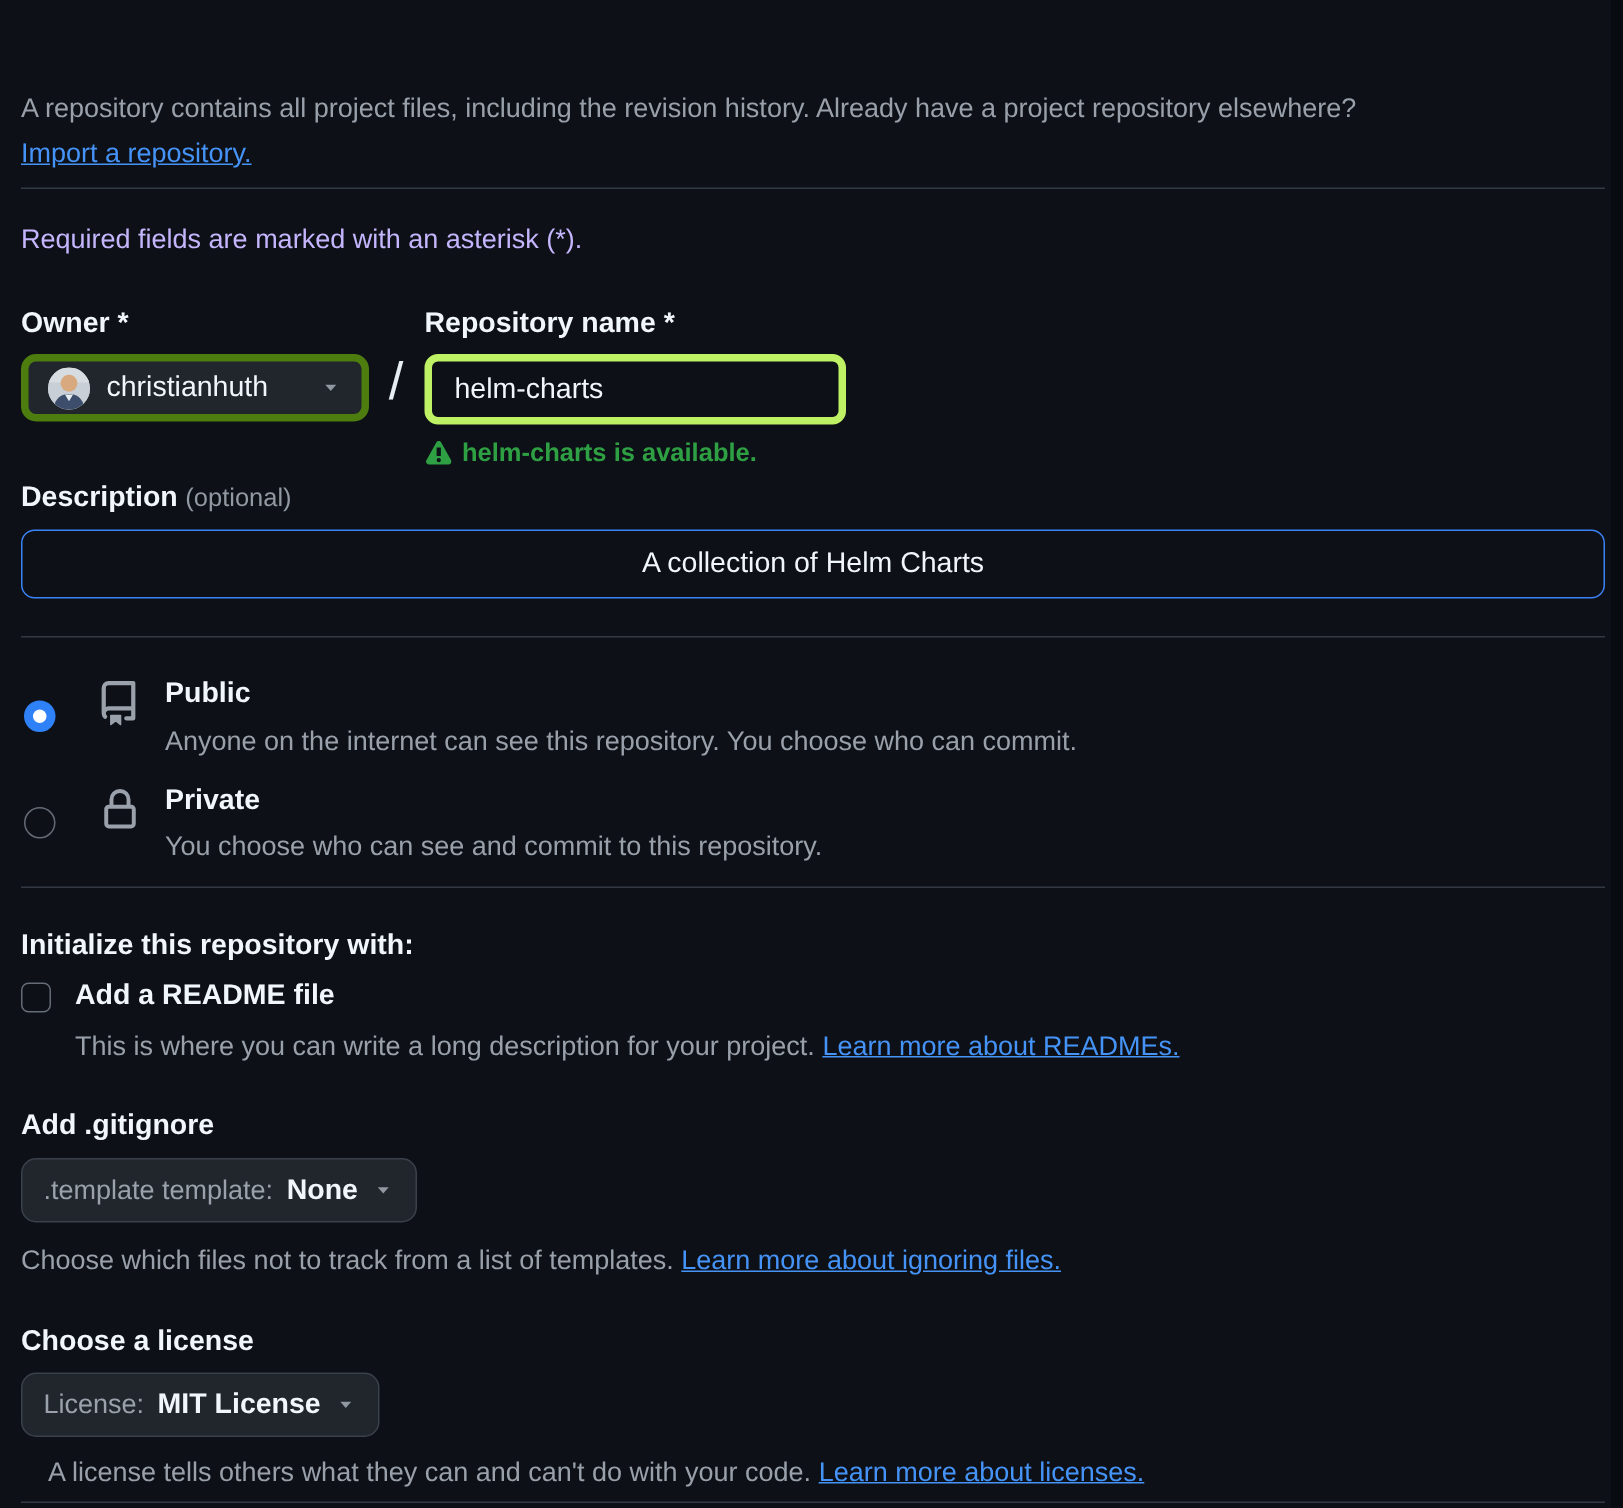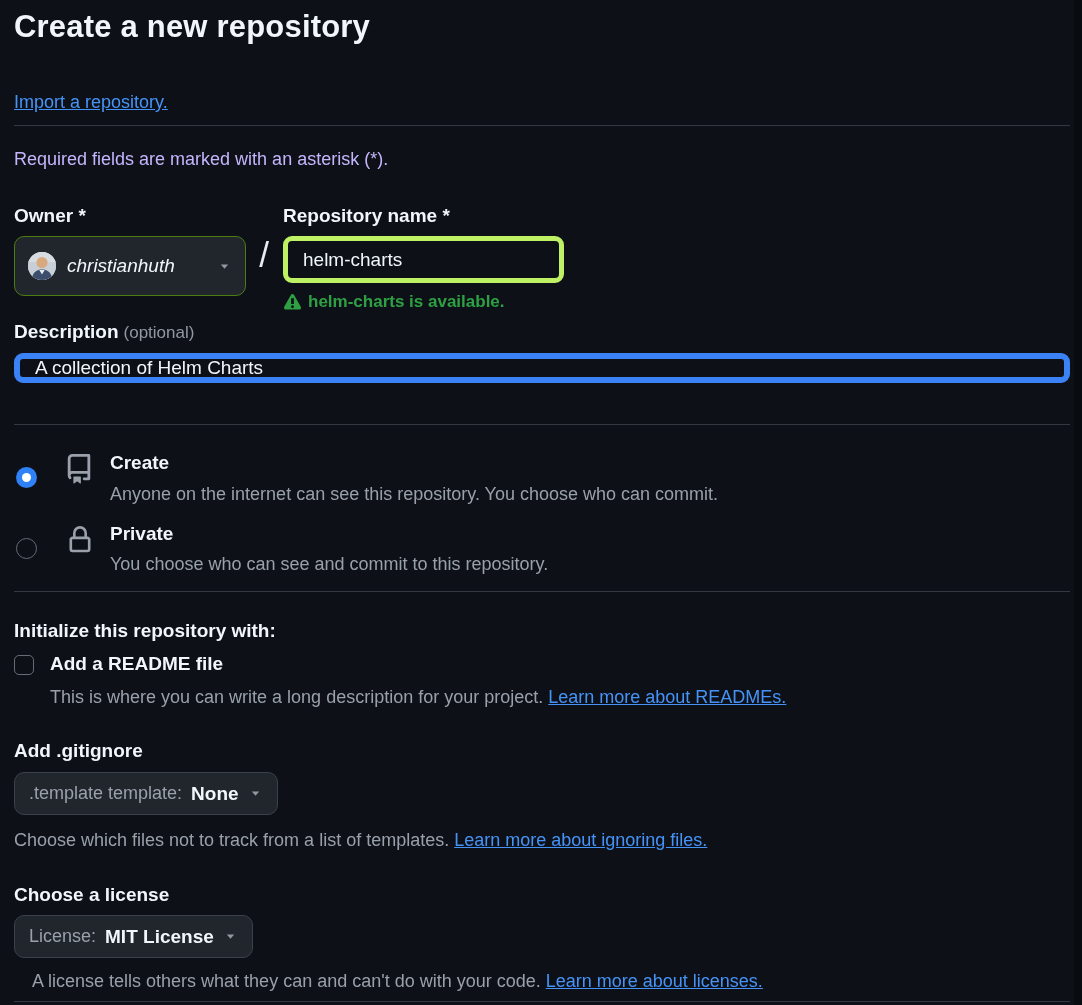--- a/index.html
+++ b/index.html
@@ -11,40 +11,40 @@
   .intro{position:absolute;left:14px;top:62px;margin:0;font-size:18px;color:#99a0aa;white-space:nowrap;}
   .link{color:#4693f8;text-decoration:underline;cursor:pointer;}
   .import-link{position:absolute;left:14px;top:92px;font-size:18px;}
   .divider{position:absolute;left:14px;width:1056px;height:1px;background:#3d444d;opacity:.8;}
   .d1{top:125px}.d2{top:424px}.d3{top:591px}.d4{top:1001px}
   .required-note{position:absolute;left:14px;top:149px;margin:0;font-size:18px;color:#c4b5fd;}
   .label{font-size:19px;font-weight:700;color:#f0f6fc;}
   .owner-label{position:absolute;left:14px;top:205px;}
   .repo-label{position:absolute;left:283px;top:205px;}
   .owner-button{
-    position:absolute;left:14px;top:236px;width:232px;height:60px;box-sizing:border-box;
-    background:#21262d;border:1px solid #4d7c0f;border-radius:10px;
+    position:absolute;left:14px;top:236px;width:232px;height:45px;box-sizing:border-box;
+    background:#21262d;border:5px solid #4d7c0f;border-radius:10px;
     display:flex;align-items:center;gap:11px;padding:0 13px;
-    color:#f0f6fc;font-size:19px;font-family:inherit;cursor:pointer;font-style:italic;
+    color:#f0f6fc;font-size:19px;font-family:inherit;cursor:pointer;
   }
   .avatar{width:28px;height:28px;border-radius:50%;overflow:hidden;flex:none;background:#c3cad2;}
   .caret{width:15px;height:15px;fill:#9198a1;flex:none;}
   .owner-button .caret{margin-left:auto;}
   .slash{position:absolute;left:250px;top:235px;width:28px;text-align:center;font-size:35px;font-weight:300;color:#e6edf3;}
   .text-input{
     box-sizing:border-box;background:#0d1117;color:#f0f6fc;font-size:19px;
     font-family:inherit;padding:0 15px;border-radius:9px;outline:none;
   }
   .repo-input{position:absolute;left:283px;top:236px;width:281px;height:47px;border:5px solid #bef264;}
   .availability{position:absolute;left:284px;top:292px;display:flex;align-items:center;gap:7px;
     color:#2ea043;font-size:17px;font-weight:600;}
   .alert-icon{width:17px;height:17px;fill:#2ea043;flex:none;}
   .desc-label{position:absolute;left:14px;top:321px;}
   .optional{font-size:17px;font-weight:400;color:#9198a1;margin-left:5px;}
-  .desc-input{position:absolute;left:14px;top:353px;width:1056px;height:30px;border:6px solid #3b82f6;}
+  .desc-input{position:absolute;left:14px;top:353px;width:1056px;height:46px;border:1px solid #3b82f6;text-align:center;}
   .radio{position:absolute;width:21px;height:21px;border-radius:50%;box-sizing:border-box;cursor:pointer;}
   .radio.checked{left:16px;top:467px;background:#2f81f7;}
   .radio.checked::after{content:"";position:absolute;left:6px;top:6px;width:9px;height:9px;border-radius:50%;background:#fff;}
   .radio.unchecked{left:16px;top:538px;border:1.5px solid #656c76;background:transparent;}
   .opt-icon{position:absolute;fill:#9aa1ab;}
   .repo-book-icon{left:64px;top:452px;width:30px;height:34px;}
   .lock-icon{left:66px;top:524px;width:28px;height:32px;}
   .opt-title{position:absolute;left:110px;font-size:19px;font-weight:700;color:#f0f6fc;}
   .public-title{top:452px;}
   .private-title{top:523px;}
@@ -70,21 +70,21 @@
   .license-heading{top:884px;text-align:center;}
   .license-button{position:absolute;left:14px;top:915px;}
   .license-hint{left:32px;top:971px;}
   .right-strip{position:absolute;right:0;top:0;width:8px;height:100%;background:#080b10;}
 </style>
 </head>
 <body>
 
 <div class="page">
 
-  <h1 class="title">Create a new repository</h1>
+  <p class="intro">A repository contains all project files, including the revision history. Already have a project repository elsewhere?</p>
   <a class="link import-link">Import a repository.</a>
 
   <div class="divider d1"></div>
 
   <p class="required-note">Required fields are marked with an asterisk (*).</p>
 
   <div class="label owner-label">Owner *</div>
   <div class="label repo-label">Repository name *</div>
 
   <button class="owner-button">
@@ -118,21 +118,21 @@
     <span class="label">Description</span><span class="optional">(optional)</span>
   </div>
   <input class="text-input desc-input" type="text" value="A collection of Helm Charts" style="">
 
   <div class="divider d2"></div>
 
   <div class="radio checked"></div>
   <svg class="opt-icon repo-book-icon" viewBox="0 0 16 16">
     <path d="M2 2.5A2.5 2.5 0 0 1 4.5 0h8.75a.75.75 0 0 1 .75.75v12.5a.75.75 0 0 1-.75.75h-2.5a.75.75 0 0 1 0-1.5h1.75v-2h-8a1 1 0 0 0-.714 1.7.75.75 0 1 1-1.072 1.05A2.495 2.495 0 0 1 2 11.5Zm10.5-1h-8a1 1 0 0 0-1 1v6.708A2.486 2.486 0 0 1 4.5 9h8ZM5 12.25a.25.25 0 0 1 .25-.25h3.5a.25.25 0 0 1 .25.25v3.25a.25.25 0 0 1-.4.2l-1.45-1.087a.249.249 0 0 0-.3 0L5.4 15.7a.25.25 0 0 1-.4-.2Z"></path>
   </svg>
-  <div class="opt-title public-title">Create</div>
+  <div class="opt-title public-title">Public</div>
   <div class="opt-desc public-desc">Anyone on the internet can see this repository. You choose who can commit.</div>
 
   <div class="radio unchecked"></div>
   <svg class="opt-icon lock-icon" viewBox="0 0 16 16">
     <path d="M4 4a4 4 0 0 1 8 0v2h.25c.966 0 1.75.784 1.75 1.75v5.5A1.75 1.75 0 0 1 12.25 15h-8.5A1.75 1.75 0 0 1 2 13.25v-5.5C2 6.784 2.784 6 3.75 6H4Zm8.25 3.5h-8.5a.25.25 0 0 0-.25.25v5.5c0 .138.112.25.25.25h8.5a.25.25 0 0 0 .25-.25v-5.5a.25.25 0 0 0-.25-.25ZM10.5 6V4a2.5 2.5 0 1 0-5 0v2Z"></path>
   </svg>
   <div class="opt-title private-title">Private</div>
   <div class="opt-desc private-desc">You choose who can see and commit to this repository.</div>
 
   <div class="divider d3"></div>

